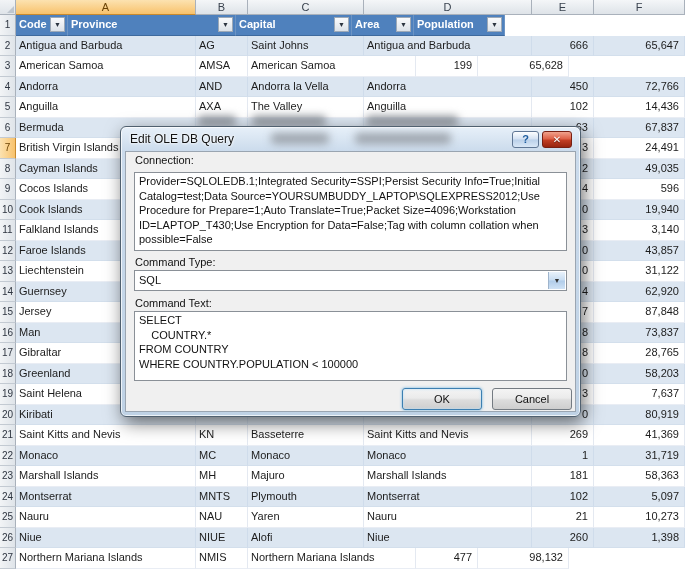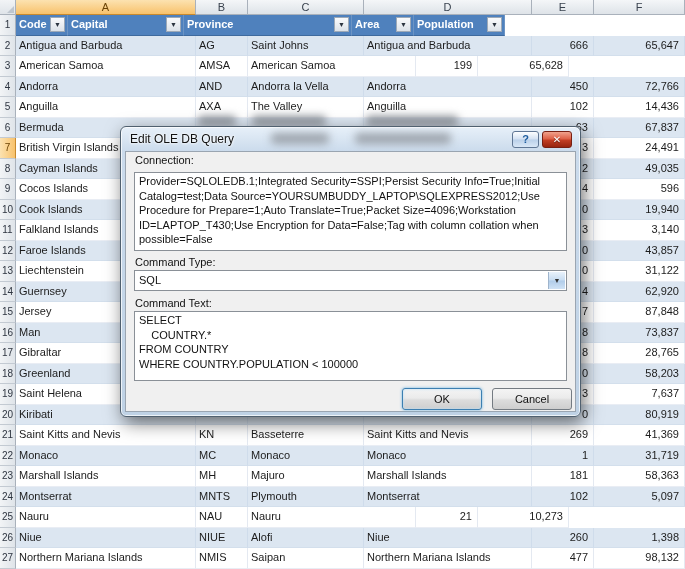--- a/index.html
+++ b/index.html
@@ -136,26 +136,26 @@
       <div class="colhead" style="width: 62px;">E</div>
       <div class="colhead" style="width: 91px;">F</div>
     </div>
   <div id="grid">
       <div class="row">
         <div class="gutter">1</div>
         <div class="cell th" style="width: 52px;">
           <span class="th-label">Code</span>
           <span class="filter">▼</span>
         </div>
+        <div class="cell th" style="width: 168px;">
+          <span class="th-label">Province</span>
+          <span class="filter">▼</span>
+        </div>
         <div class="cell th" style="width: 116px;">
           <span class="th-label">Capital</span>
-          <span class="filter">▼</span>
-        </div>
-        <div class="cell th" style="width: 168px;">
-          <span class="th-label">Province</span>
           <span class="filter">▼</span>
         </div>
         <div class="cell th" style="width: 62px;">
           <span class="th-label">Area</span>
           <span class="filter">▼</span>
         </div>
         <div class="cell th" style="width: 91px;">
           <span class="th-label">Population</span>
           <span class="filter">▼</span>
         </div>
@@ -363,38 +363,38 @@
         <div class="cell" style="width: 52px;">MNTS</div>
         <div class="cell" style="width: 116px;">Plymouth</div>
         <div class="cell" style="width: 168px;">Montserrat</div>
         <div class="cell num" style="width: 62px;">102</div>
         <div class="cell num" style="width: 91px;">5,097</div>
       </div>
       <div class="row">
         <div class="gutter">25</div>
         <div class="cell" style="width: 180px;">Nauru</div>
         <div class="cell" style="width: 52px;">NAU</div>
+        <div class="cell" style="width: 116px;">Yaren</div>
         <div class="cell" style="width: 168px;">Nauru</div>
         <div class="cell num" style="width: 62px;">21</div>
         <div class="cell num" style="width: 91px;">10,273</div>
       </div>
       <div class="row band">
         <div class="gutter">26</div>
         <div class="cell" style="width: 180px;">Niue</div>
         <div class="cell" style="width: 52px;">NIUE</div>
         <div class="cell" style="width: 116px;">Alofi</div>
         <div class="cell" style="width: 168px;">Niue</div>
         <div class="cell num" style="width: 62px;">260</div>
         <div class="cell num" style="width: 91px;">1,398</div>
       </div>
       <div class="row">
         <div class="gutter">27</div>
         <div class="cell" style="width: 180px;">Northern Mariana Islands</div>
         <div class="cell" style="width: 52px;">NMIS</div>
-        <div class="cell" style="width: 116px;">Saipan</div>
         <div class="cell" style="width: 168px;">Northern Mariana Islands</div>
         <div class="cell num" style="width: 62px;">477</div>
         <div class="cell num" style="width: 91px;">98,132</div>
       </div>
     </div>
 </div>
 
 <div id="redact-row6">
   <span class="rb1"></span>
   <span class="rb2"></span>

